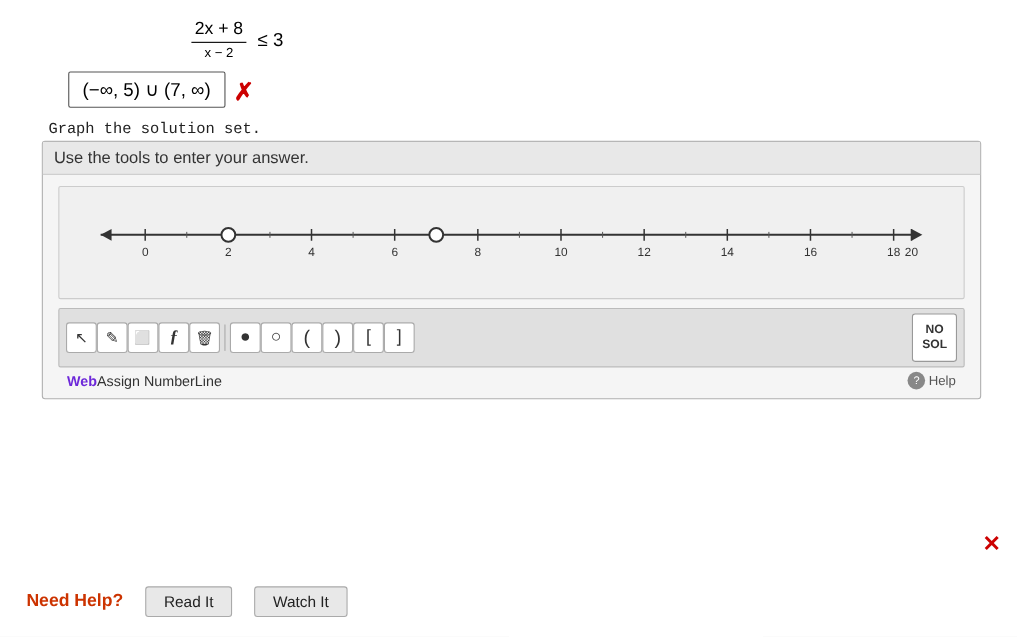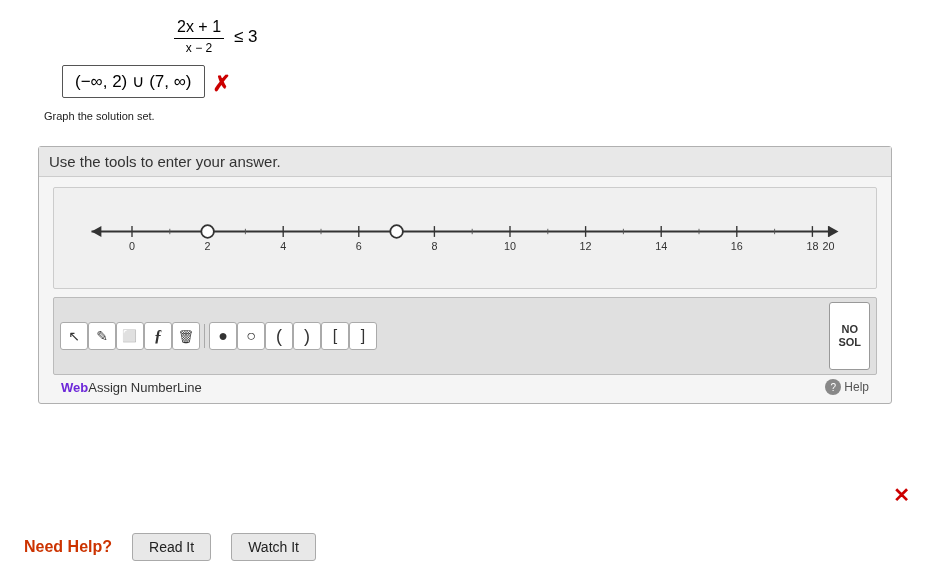--- a/index.html
+++ b/index.html
@@ -58,24 +58,25 @@
 
     .wrong-mark {
       color: #cc0000;
       font-size: 22px;
       font-weight: bold;
       margin-left: 8px;
       vertical-align: middle;
     }
 
     .graph-label {
-      font-size: 11px;
+      font-size: 14px;
       margin-left: 20px;
-      margin-bottom: 24px;
+      margin-bottom: 2px;
       color: #222;
+      font-family: Liberation Mono, monospace;
     }
 
     .graph-outer {
       border: 1.5px solid #b0b0b0;
       border-radius: 3px;
       background: #f5f5f5;
       margin: 0 14px;
       padding: 12px 14px 0 14px;
     }
 
@@ -121,21 +122,21 @@
       height: 24px;
       background: #aaa;
       margin: 0 4px;
     }
 
     .no-sol-btn {
       margin-left: auto;
       border: 1px solid #999;
       border-radius: 3px;
       background: #fff;
-      padding: 20px 8px;
+      padding: 8px 8px;
       font-size: 11px;
       font-weight: bold;
       color: #333;
       cursor: pointer;
       line-height: 1.2;
       text-align: center;
     }
 
     .graph-footer {
       display: flex;
@@ -222,29 +223,29 @@
       stroke-width: 2;
     }
   </style>
 </head>
 <body>
 
 <div class="main-container">
 
   <div style="display:flex; align-items:center; margin-left:150px; margin-bottom:10px;">
     <div class="fraction">
-      <span class="numerator">2x + 1</span>
+      <span class="numerator">2x + 8</span>
       <span class="denominator">x − 2</span>
     </div>
     <span class="ineq-sign" style="margin-left:6px;">≤ 3</span>
   </div>
 
   <div style="display:flex; align-items:center; margin-left:18px; margin-bottom:8px;">
     <div class="answer-box">
-      <span>(−∞, 2) ∪ (7, ∞)</span>
+      <span>(−∞, 5) ∪ (7, ∞)</span>
     </div>
     <span class="wrong-mark">✗</span>
   </div>
 
   <div class="graph-label">Graph the solution set.</div>
 
   <div class="graph-outer">
 
     <div class="tools-label">Use the tools to enter your answer.</div>
 

